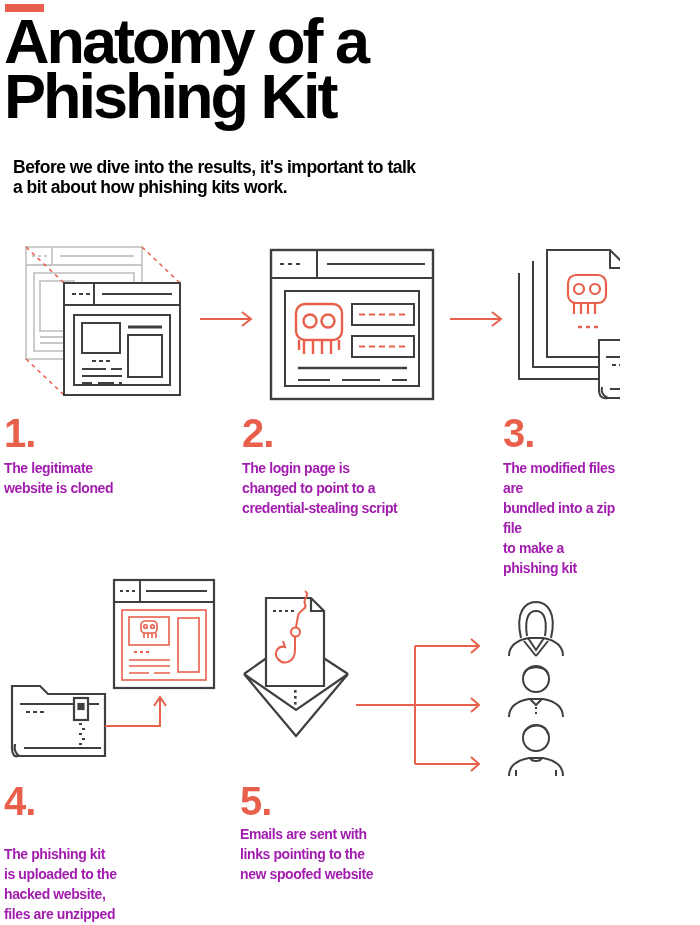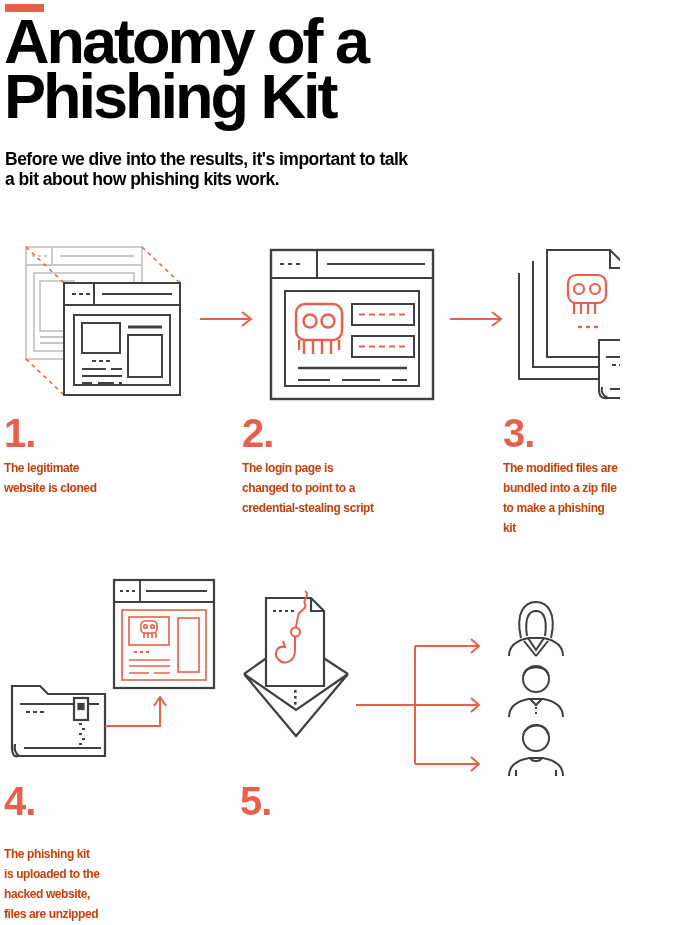--- a/index.html
+++ b/index.html
@@ -16,41 +16,41 @@
   .subtitle{
     left:5px;top:150px;
     font-size:17.5px;line-height:19.5px;font-weight:700;letter-spacing:-0.5px;
     white-space:pre-line;color:#000;
   }
   .step-number{
     font-size:40px;line-height:42px;font-weight:800;letter-spacing:-1px;
     color:#e8604c;
   }
   .caption{
-    font-size:12px;line-height:20px;font-weight:700;letter-spacing:-0.4px;
-    white-space:pre-line;color:#c2410c;
+    font-size:14px;line-height:20px;font-weight:700;letter-spacing:-0.4px;
+    white-space:pre-line;color:#a21caf;
   }
   .red-bar{left:5px;top:4px;width:39px;height:8px;background:#e8604c;}
   .black-bar{left:622px;top:906px;width:78px;height:19px;background:#111111;}
   svg{display:block;}
   .ink{stroke:#3f3f3f;}
   .gray{stroke:#c8c8c8;}
   .red{stroke:#e8604c;}
 </style>
 </head>
 <body>
 
 <div class="canvas">
 
   <div class="abs red-bar"></div>
 
   <h1 class="abs title" style="margin:0">Anatomy of a
 Phishing Kit</h1>
 
-  <p class="abs subtitle" style="margin:0">Before we dive into the results, it's important to talk
+  <p class="abs subtitle" style="margin:8px">Before we dive into the results, it's important to talk
 a bit about how phishing kits work.</p>
 
   <div class="abs" style="left:12px;top:243px">
     <svg width="175" height="158" viewBox="0 0 175 158" fill="none">
       <g class="gray" stroke-width="1.8">
         <rect x="14" y="4" width="116" height="112" fill="#fff"></rect>
         <path d="M14,22 H130 M40,4 V22 M48,13 H122"></path>
         <path d="M20,13 h3 M26,13 h3 M32,13 h3"></path>
         <rect x="22" y="30" width="100" height="78"></rect>
         <rect x="28" y="38" width="34" height="50"></rect>
@@ -247,16 +247,19 @@
     </svg>
   </div>
 
   <div class="abs step-number" style="left:4px;top:780px">4.</div>
   <div class="abs step-number" style="left:240px;top:780px">5.</div>
 
   <div class="abs caption" style="left:4px;top:844px">The phishing kit
 is uploaded to the
 hacked website,
 files are unzipped</div>
+  <div class="abs caption" style="left:240px;top:824px">Emails are sent with
+links pointing to the
+new spoofed website</div>
 
   <div class="abs black-bar"></div>
 
 </div>
 
 </body></html>

